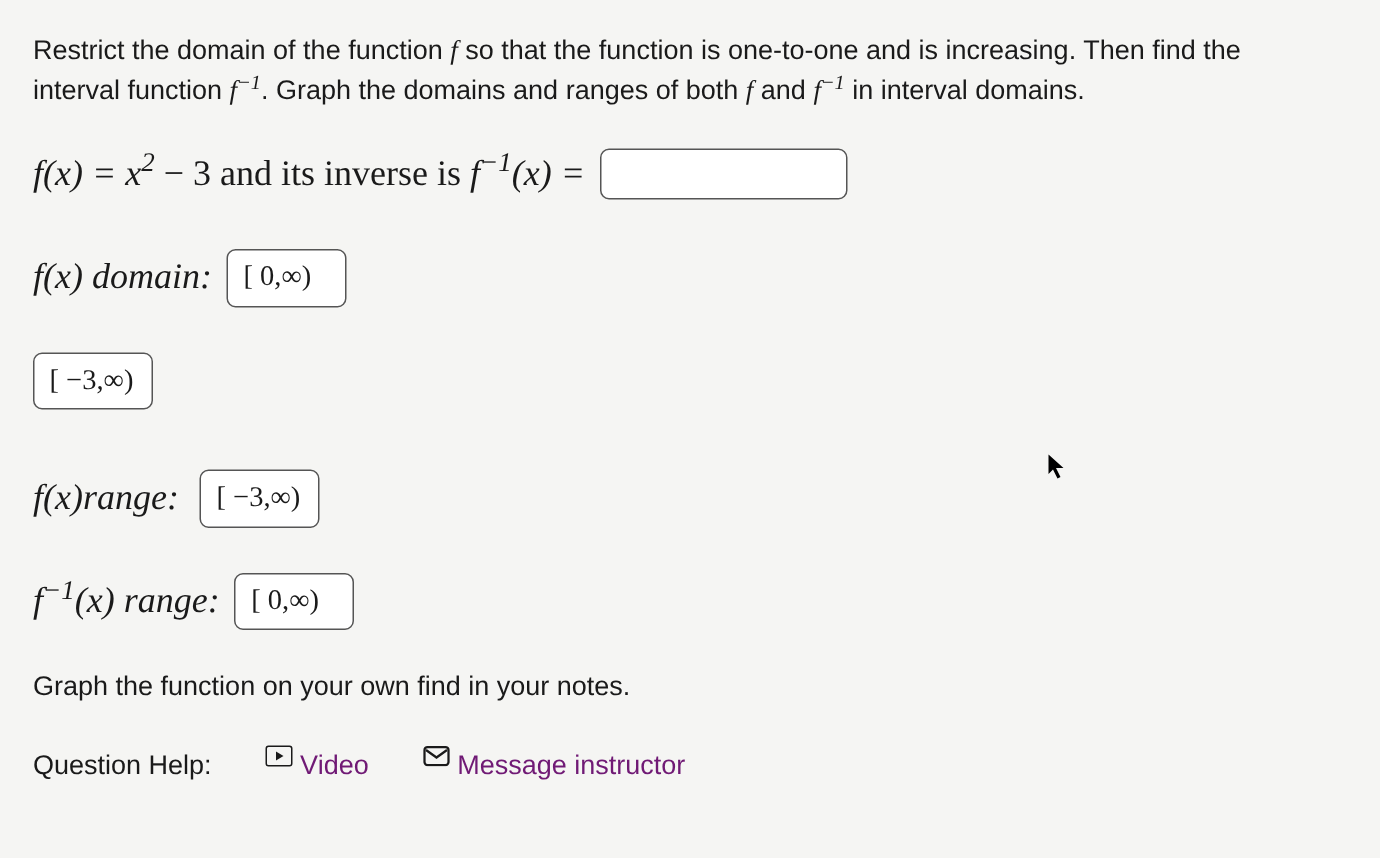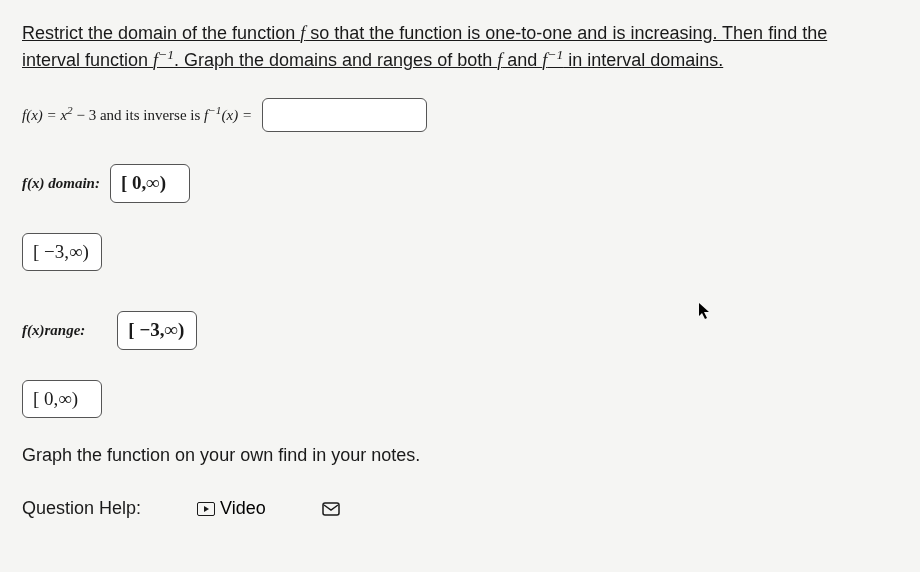--- a/index.html
+++ b/index.html
@@ -13,43 +13,41 @@
       font-family: Arial, Helvetica, sans-serif;
       font-size: 18px;
       color: #1a1a1a;
       background: #f5f5f3;
       padding: 20px 22px;
       line-height: 1.5;
     }
     .instructions {
       margin-bottom: 24px;
       font-size: 18px;
-      text-decoration: underline;
     }
     .math-italic {
       font-family: 'Times New Roman', serif;
       font-style: italic;
     }
     sup {
       font-size: 0.75em;
       vertical-align: super;
       line-height: 0;
     }
     .row {
       display: flex;
       align-items: center;
       margin-bottom: 32px;
     }
     .row-tight {
       margin-bottom: 30px;
-      font-weight: bold;
     }
     .label-text {
       font-family: 'Times New Roman', serif;
-      font-size: 15px;
+      font-size: 24px;
       margin-right: 10px;
       white-space: nowrap;
     }
     .input-box {
       border: 1px solid #555;
       border-radius: 6px;
       background: #fff;
       min-height: 34px;
       padding: 4px 10px;
       font-family: 'Times New Roman', serif;
@@ -63,28 +61,27 @@
       min-height: 34px;
     }
     .graph-note {
       font-size: 18px;
       margin-top: 10px;
       margin-bottom: 26px;
     }
     .help-row {
       display: flex;
       align-items: center;
-      gap: 24px;
+      gap: 4px;
       font-size: 18px;
     }
     .help-link {
       display: inline-flex;
-      align-items: center;
       gap: 5px;
-      color: #000000;
+      color: #701a75;
       text-decoration: none;
       padding-left: 32px;
     }
     .icon-box {
       display: inline-flex;
       align-items: center;
       justify-content: center;
       width: 18px;
       height: 14px;
       border: 1.5px solid #1a1a1a;
@@ -128,43 +125,47 @@
     <span class="math-italic">f(x)  domain:</span>
   </span>
   <span class="input-box">[ 0,∞)</span>
 </div>
 
 <div class="row" style="margin-bottom:40px">
   <span class="input-box">[ −3,∞)</span>
 </div>
 
 <div class="row row-tight">
-  <span class="label-text" style="margin-right:32px">
+  <span class="label-text" style="margin-right:14px">
     <span class="math-italic">f(x)range:</span>
   </span>
   <span class="input-box">[ −3,∞)</span>
 </div>
 
 <div class="row" style="margin-bottom:24px">
+  <span class="label-text">
+    <span class="math-italic"><span>f</span><sup>−1</sup><span>(x) range:</span></span>
+  </span>
   <span class="input-box">[ 0,∞)</span>
 </div>
 
 <div class="graph-note">Graph the function on your own find in your notes.</div>
 
 <div class="help-row">
   <span>Question Help:</span>
   <a class="help-link">
     <span class="icon-box">
         <span class="icon-triangle"></span>
       </span>
     <span>Video</span>
   </a>
   <a class="help-link">
     <svg width="18" height="14" viewBox="0 0 18 14" fill="none" stroke="#1a1a1a" stroke-width="1.5">
       <rect x="1" y="1" width="16" height="12" rx="2"></rect>
       <path d="M2 3 L9 8 L16 3"></path>
     </svg>
+    <span>Message instructor</span>
   </a>
 </div>
 
 <svg class="cursor" viewBox="0 0 14 18">
   <path d="M1 1 L1 14 L4 11 L7 17 L9 16 L6 10 L11 10 Z" fill="#000"></path>
 </svg>
 
 </body></html>

